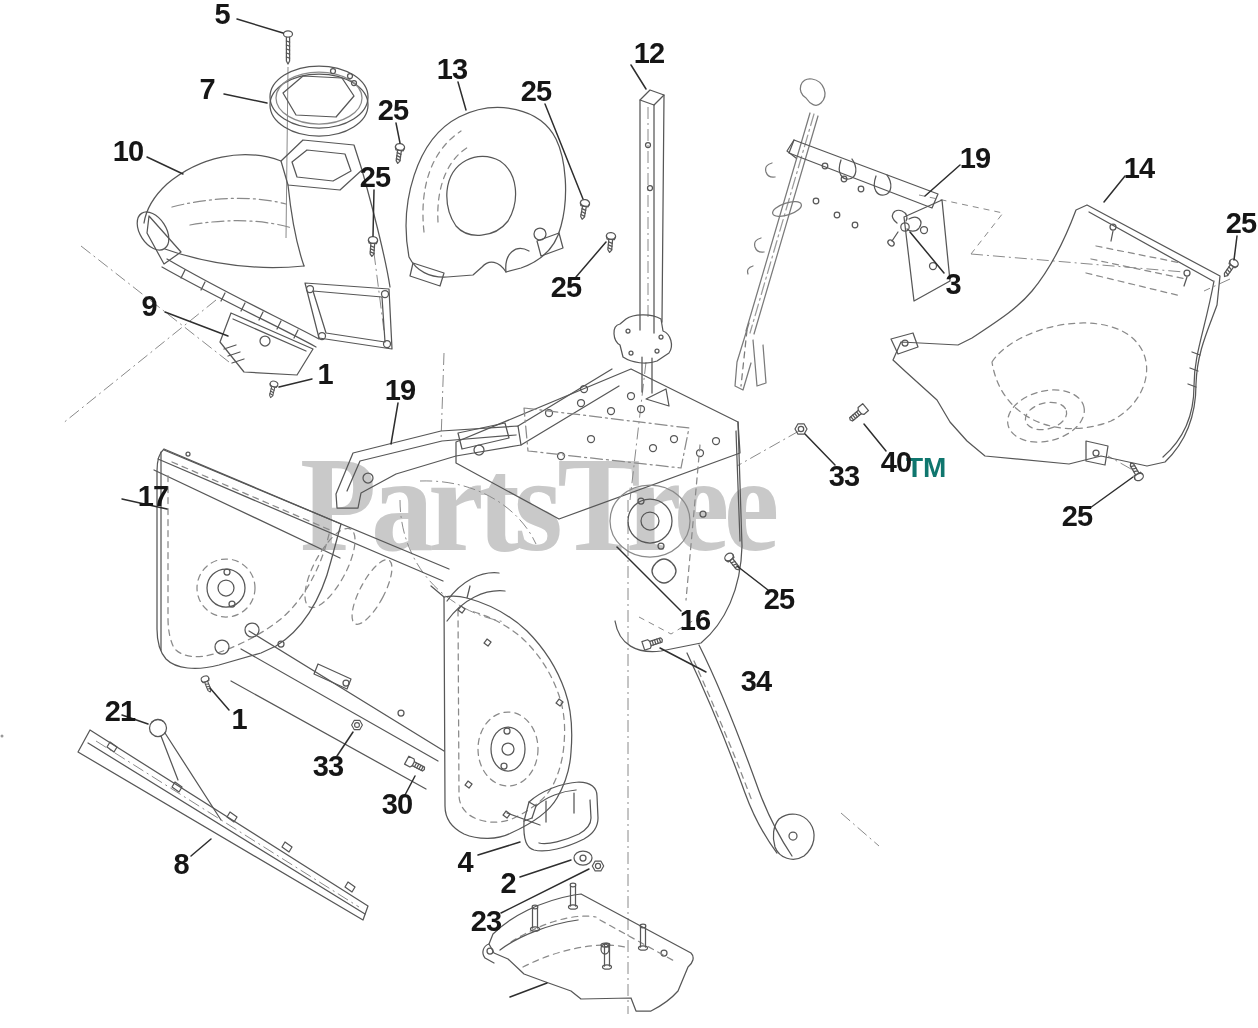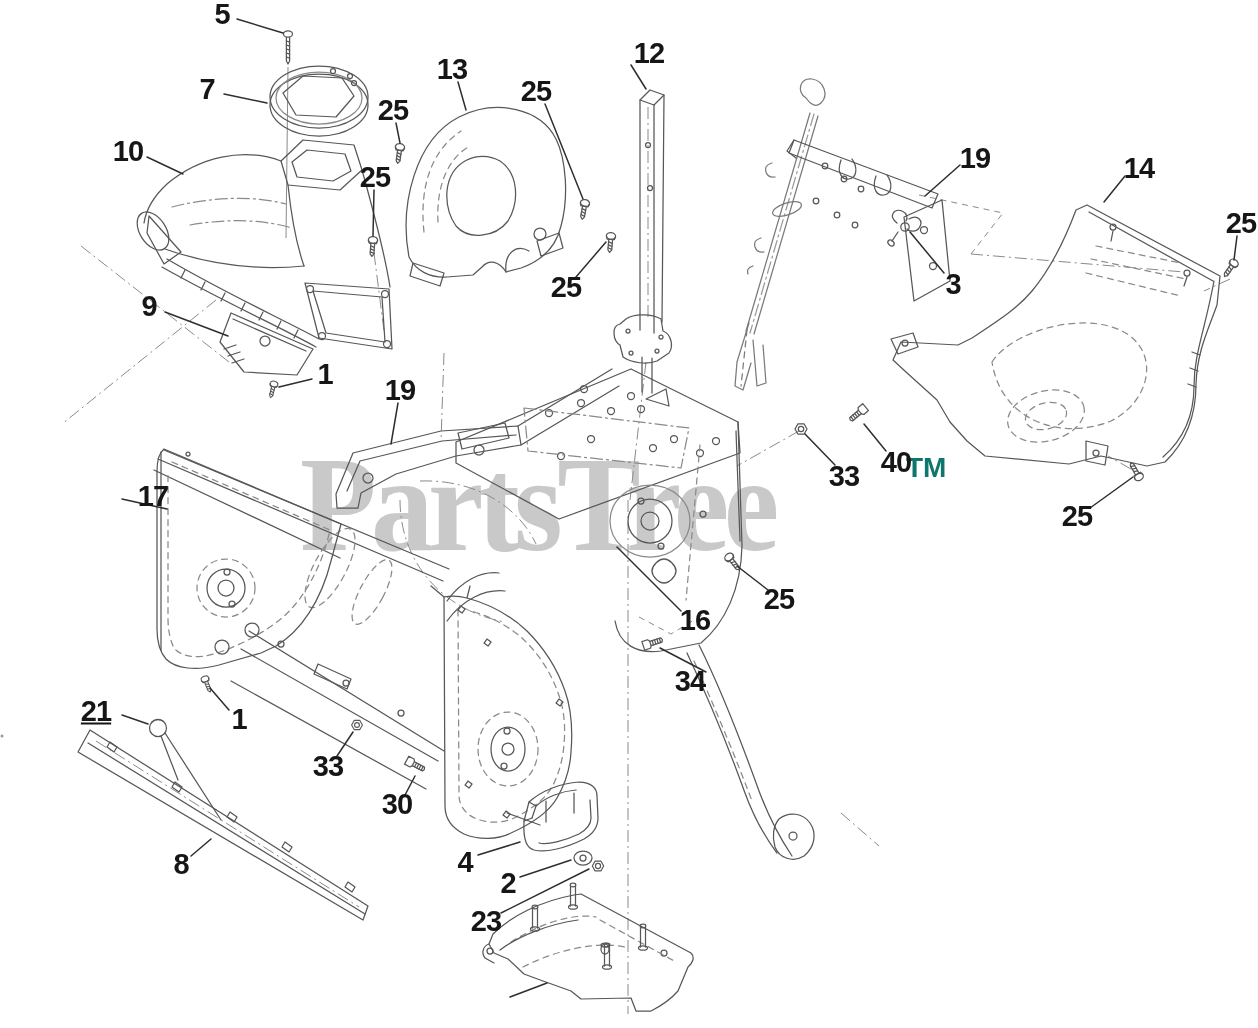--- a/index.html
+++ b/index.html
@@ -417,23 +417,23 @@
       <div class="callout" style="left: 953px; top: 284px;">3</div>
       <div class="callout" style="left: 1139px; top: 168px; text-align: right;">14</div>
       <div class="callout" style="left: 1241px; top: 223px;">25</div>
       <div class="callout" style="left: 1077px; top: 516px;">25</div>
       <div class="callout" style="left: 400px; top: 390px;">19</div>
       <div class="callout" style="left: 106px; top: 496px; margin-left: 47px;">17</div>
       <div class="callout" style="left: 844px; top: 476px;">33</div>
       <div class="callout" style="left: 896px; top: 462px;">40</div>
       <div class="callout" style="left: 779px; top: 599px;">25</div>
       <div class="callout" style="left: 695px; top: 620px;">16</div>
-      <div class="callout" style="left: 690px; top: 681px;">34</div>
+      <div class="callout" style="left: 756px; top: 681px;">34</div>
       <div class="callout" style="left: 239px; top: 719px;">1</div>
-      <div class="callout" style="left: 96px; top: 711px; text-decoration: underline;">21</div>
+      <div class="callout" style="left: 120px; top: 711px;">21</div>
       <div class="callout" style="left: 328px; top: 766px;">33</div>
       <div class="callout" style="left: 397px; top: 804px;">30</div>
       <div class="callout" style="left: 181px; top: 864px;">8</div>
       <div class="callout" style="left: 465px; top: 862px;">4</div>
       <div class="callout" style="left: 508px; top: 883px;">2</div>
       <div class="callout" style="left: 486px; top: 921px;">23</div>
       <div class="callout" style="left: 495px; top: 1033px; margin-top: 36px;">18</div>
     </div>
 
 </div>

